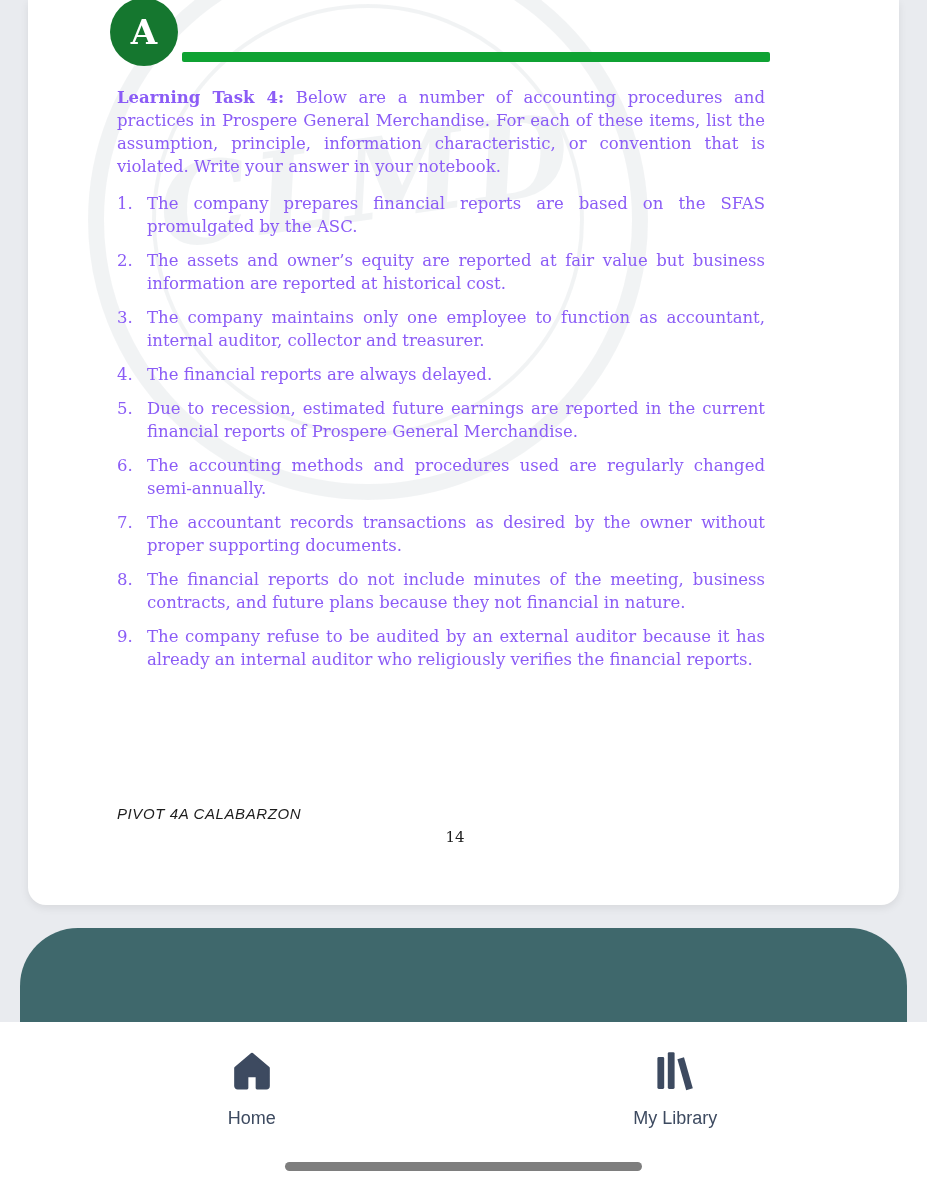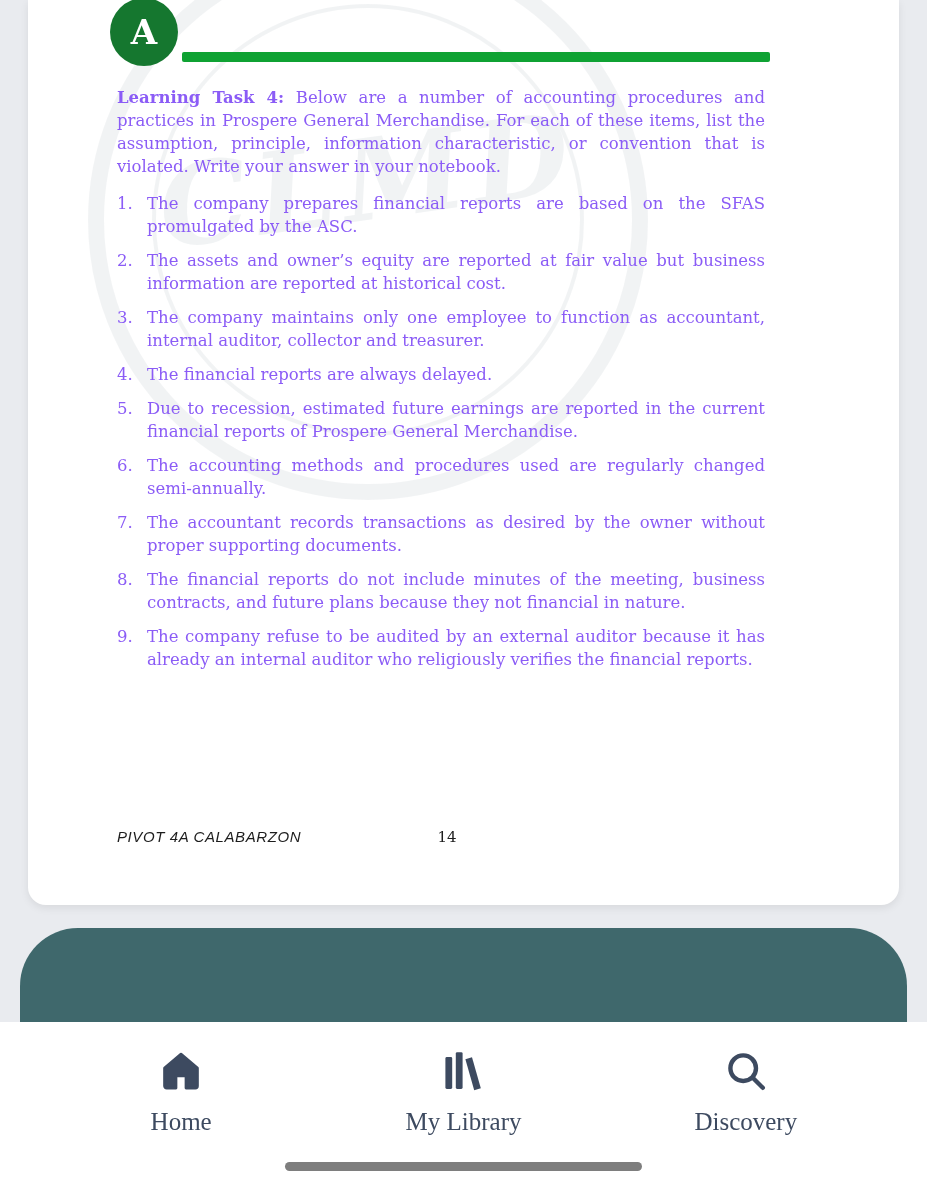--- a/index.html
+++ b/index.html
@@ -44,26 +44,26 @@
     font-size:16.5px; line-height:23px; color:#8b5cf6;
   }
   .intro { text-align:justify; margin-bottom:14px; }
   .intro .lead { font-weight:bold; }
   .doc-item { display:flex; margin-bottom:11px; }
   .doc-item .num { flex:0 0 30px; }
   .doc-item .txt { flex:1; text-align:justify; }
 
   
   .doc-footer-left {
-    position:absolute; left:89px; top:828px;
+    position:absolute; left:89px; top:805px;
     font-family:"Liberation Sans", sans-serif; font-style:italic;
     font-size:15px; letter-spacing:.6px; color:#1d1d1d;text-align:right;
   }
   .doc-footer-page {
-    position:absolute; left:95px; top:828px; width:648px; text-align:center;
+    position:absolute; left:103px; top:828px; width:648px; text-align:center;
     font-size:15px; color:#1d1d1d;
   }
 
   
   .teal-sheet {
     position:absolute; left:20px; right:20px; top:928px; height:120px;
     background:#3f686c; border-radius:58px 58px 0 0;
   }
 
   
@@ -71,21 +71,21 @@
     position:absolute; left:0; right:0; top:1022px; height:178px;
     background:#ffffff; display:flex; align-items:flex-start; justify-content:space-between;
     padding:24px 40px 0 40px;
   }
   .nav-item {
     flex:1; display:flex; flex-direction:column; align-items:center; gap:12px;
     cursor:pointer;
   }
   .nav-icon { width:50px; height:50px; display:flex; align-items:center; justify-content:center; }
   .nav-label {
-    font-family:Liberation Serif, serif; font-size:25px; color:#3d4a60;
+    font-family:Liberation Sans, sans-serif; font-size:18px; color:#3d4a60;
   }
   .home-indicator {
     position:absolute; left:285px; top:1162px; width:357px; height:9px;
     background:#7e7e7e; border-radius:5px;
   }
 </style>
 </head>
 <body>
 
 <div class="screen">
@@ -165,26 +165,17 @@
       <span class="nav-icon">
         <svg viewBox="0 0 24 24" width="48" height="48" fill="#3d4a60">
           <rect x="3.2" y="5" width="3.4" height="16" rx="0.7"></rect>
           <rect x="8.4" y="2.6" width="3.4" height="18.4" rx="0.7"></rect>
           <path d="M13.2 6.1l3.3-.95 4.4 15.5-3.3.95z"></path>
         </svg>
       </span>
       <span class="nav-label">My Library</span>
     </div>
 
-    <div class="nav-item">
-      <span class="nav-icon">
-        <svg viewBox="0 0 24 24" width="48" height="48" fill="none" stroke="#3d4a60" stroke-width="2.2" stroke-linecap="round">
-          <circle cx="10.6" cy="10.6" r="6.4"></circle>
-          <path d="M15.5 15.5L20.4 20.4"></path>
-        </svg>
-      </span>
-      <span class="nav-label">Discovery</span>
-    </div>
 
   </div>
 
   <div class="home-indicator"></div>
 </div>
 
 </body></html>

